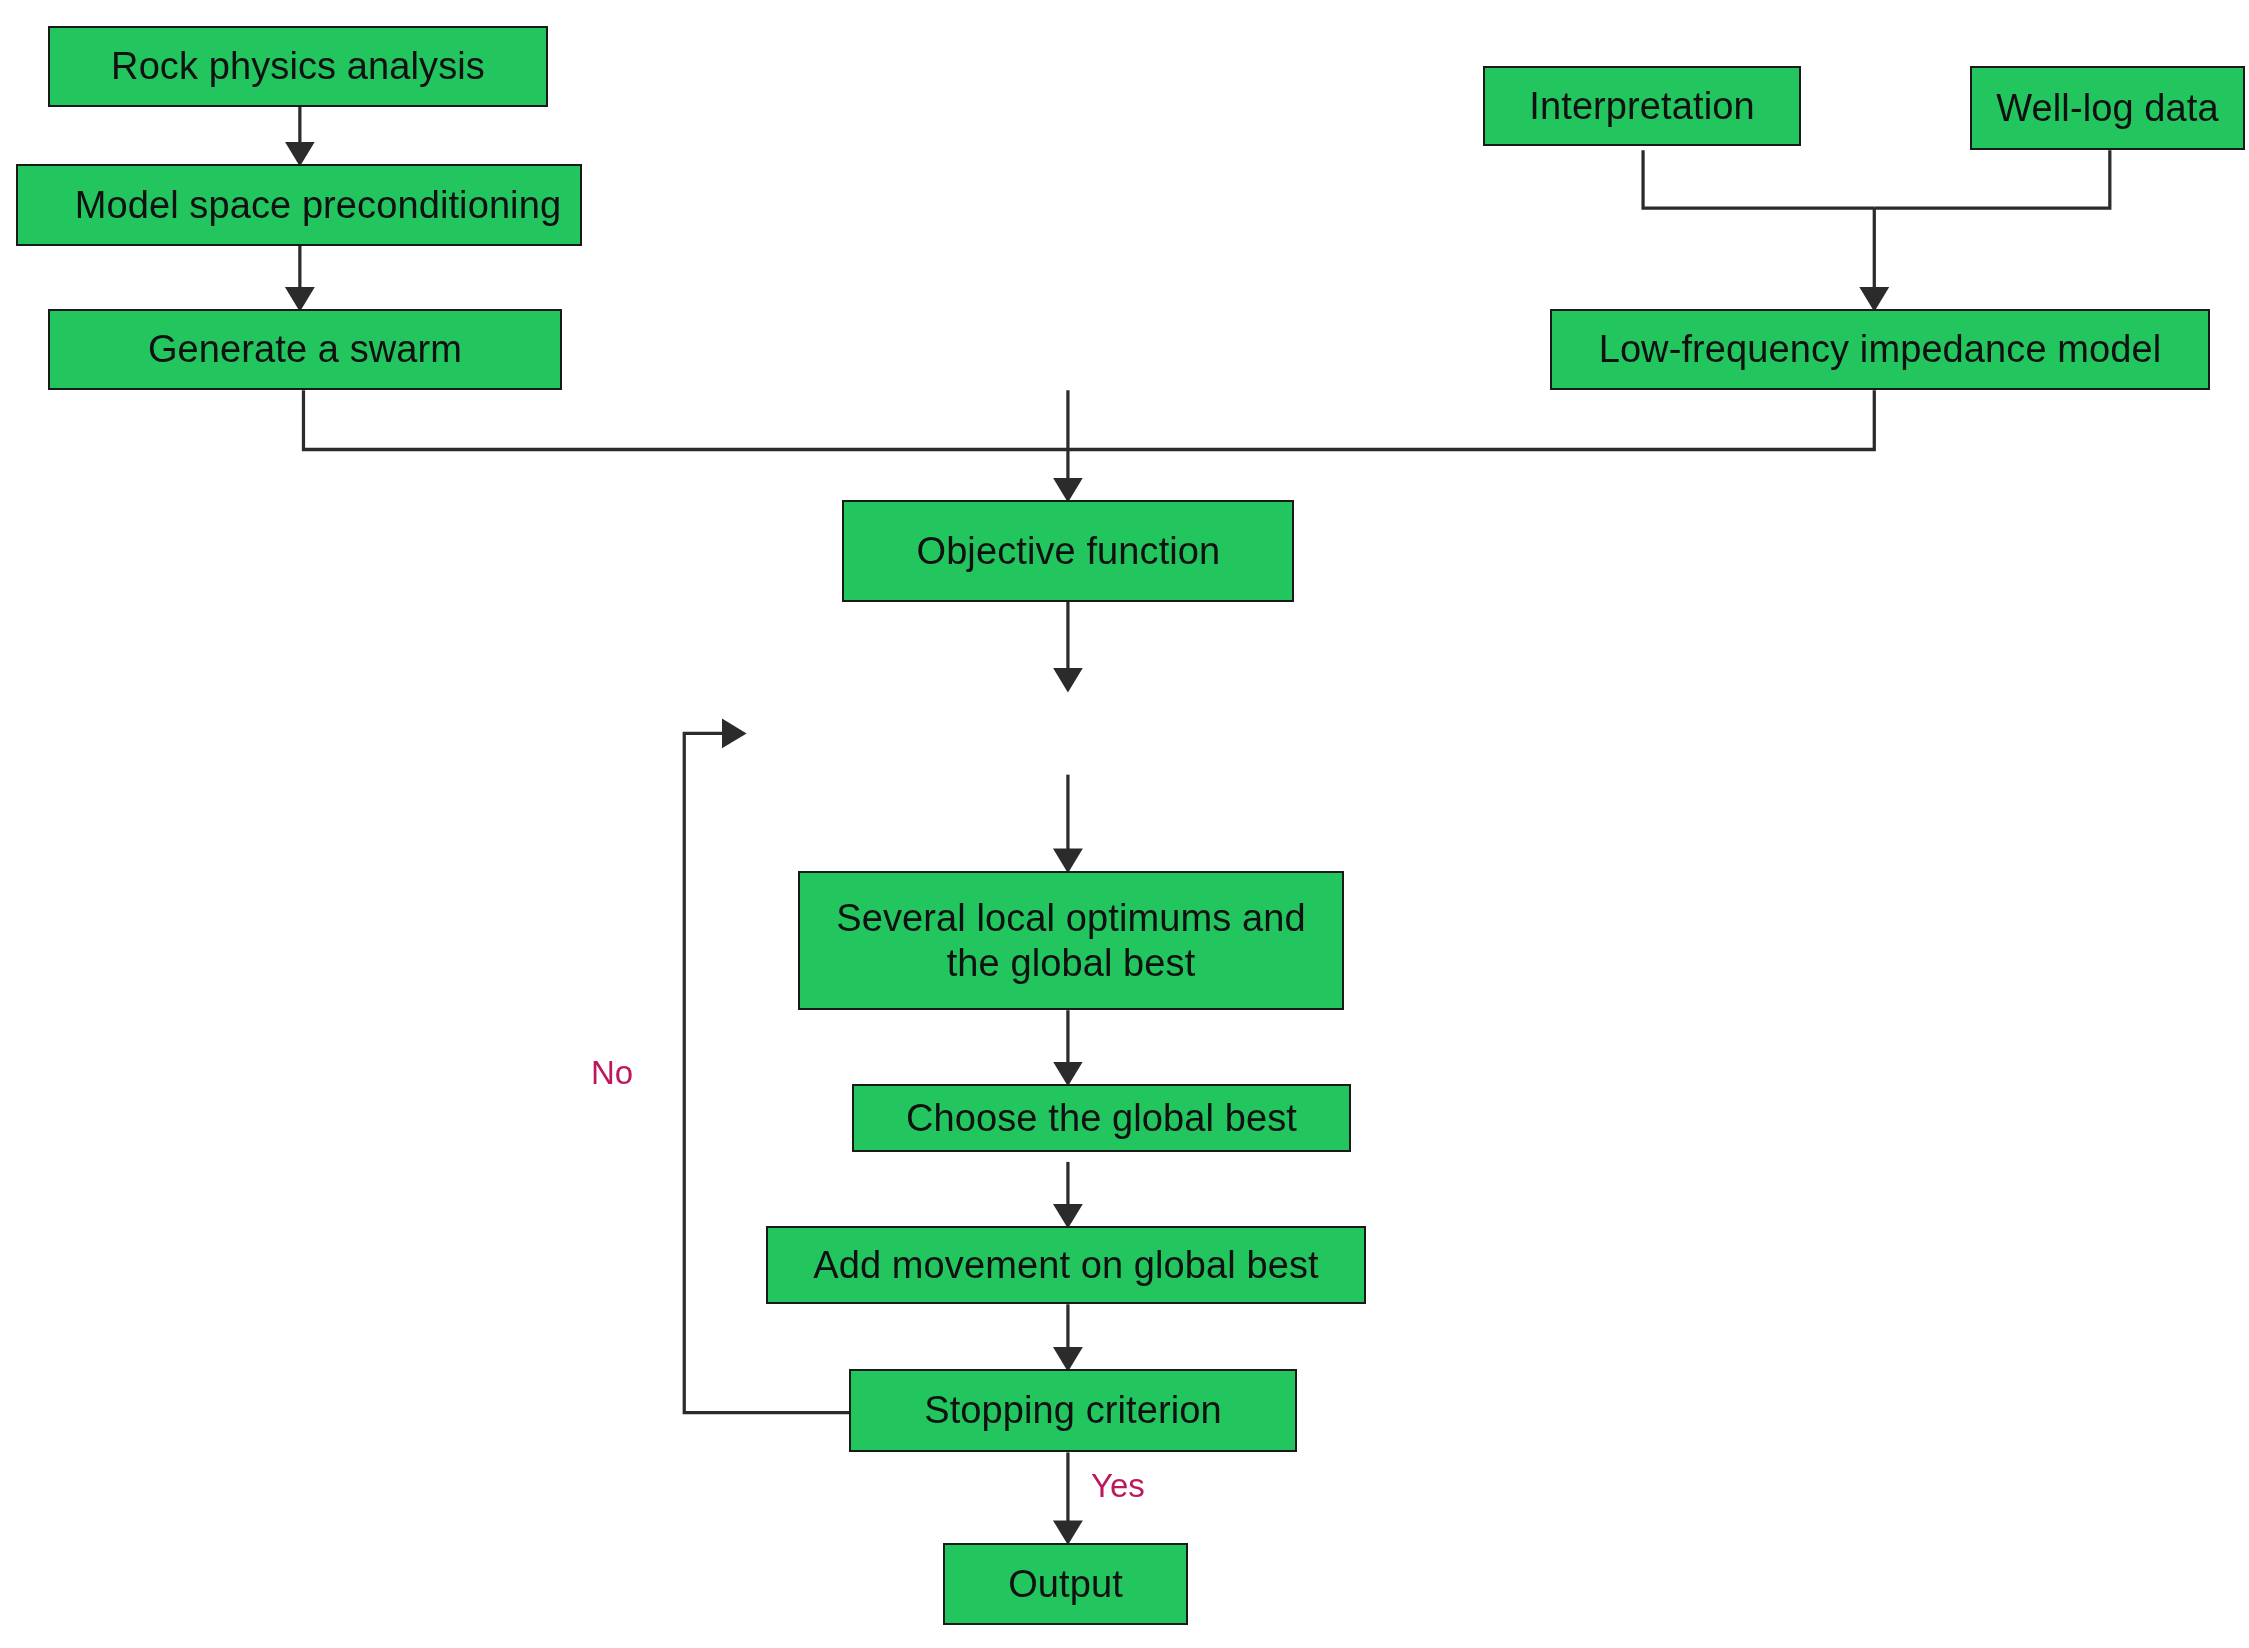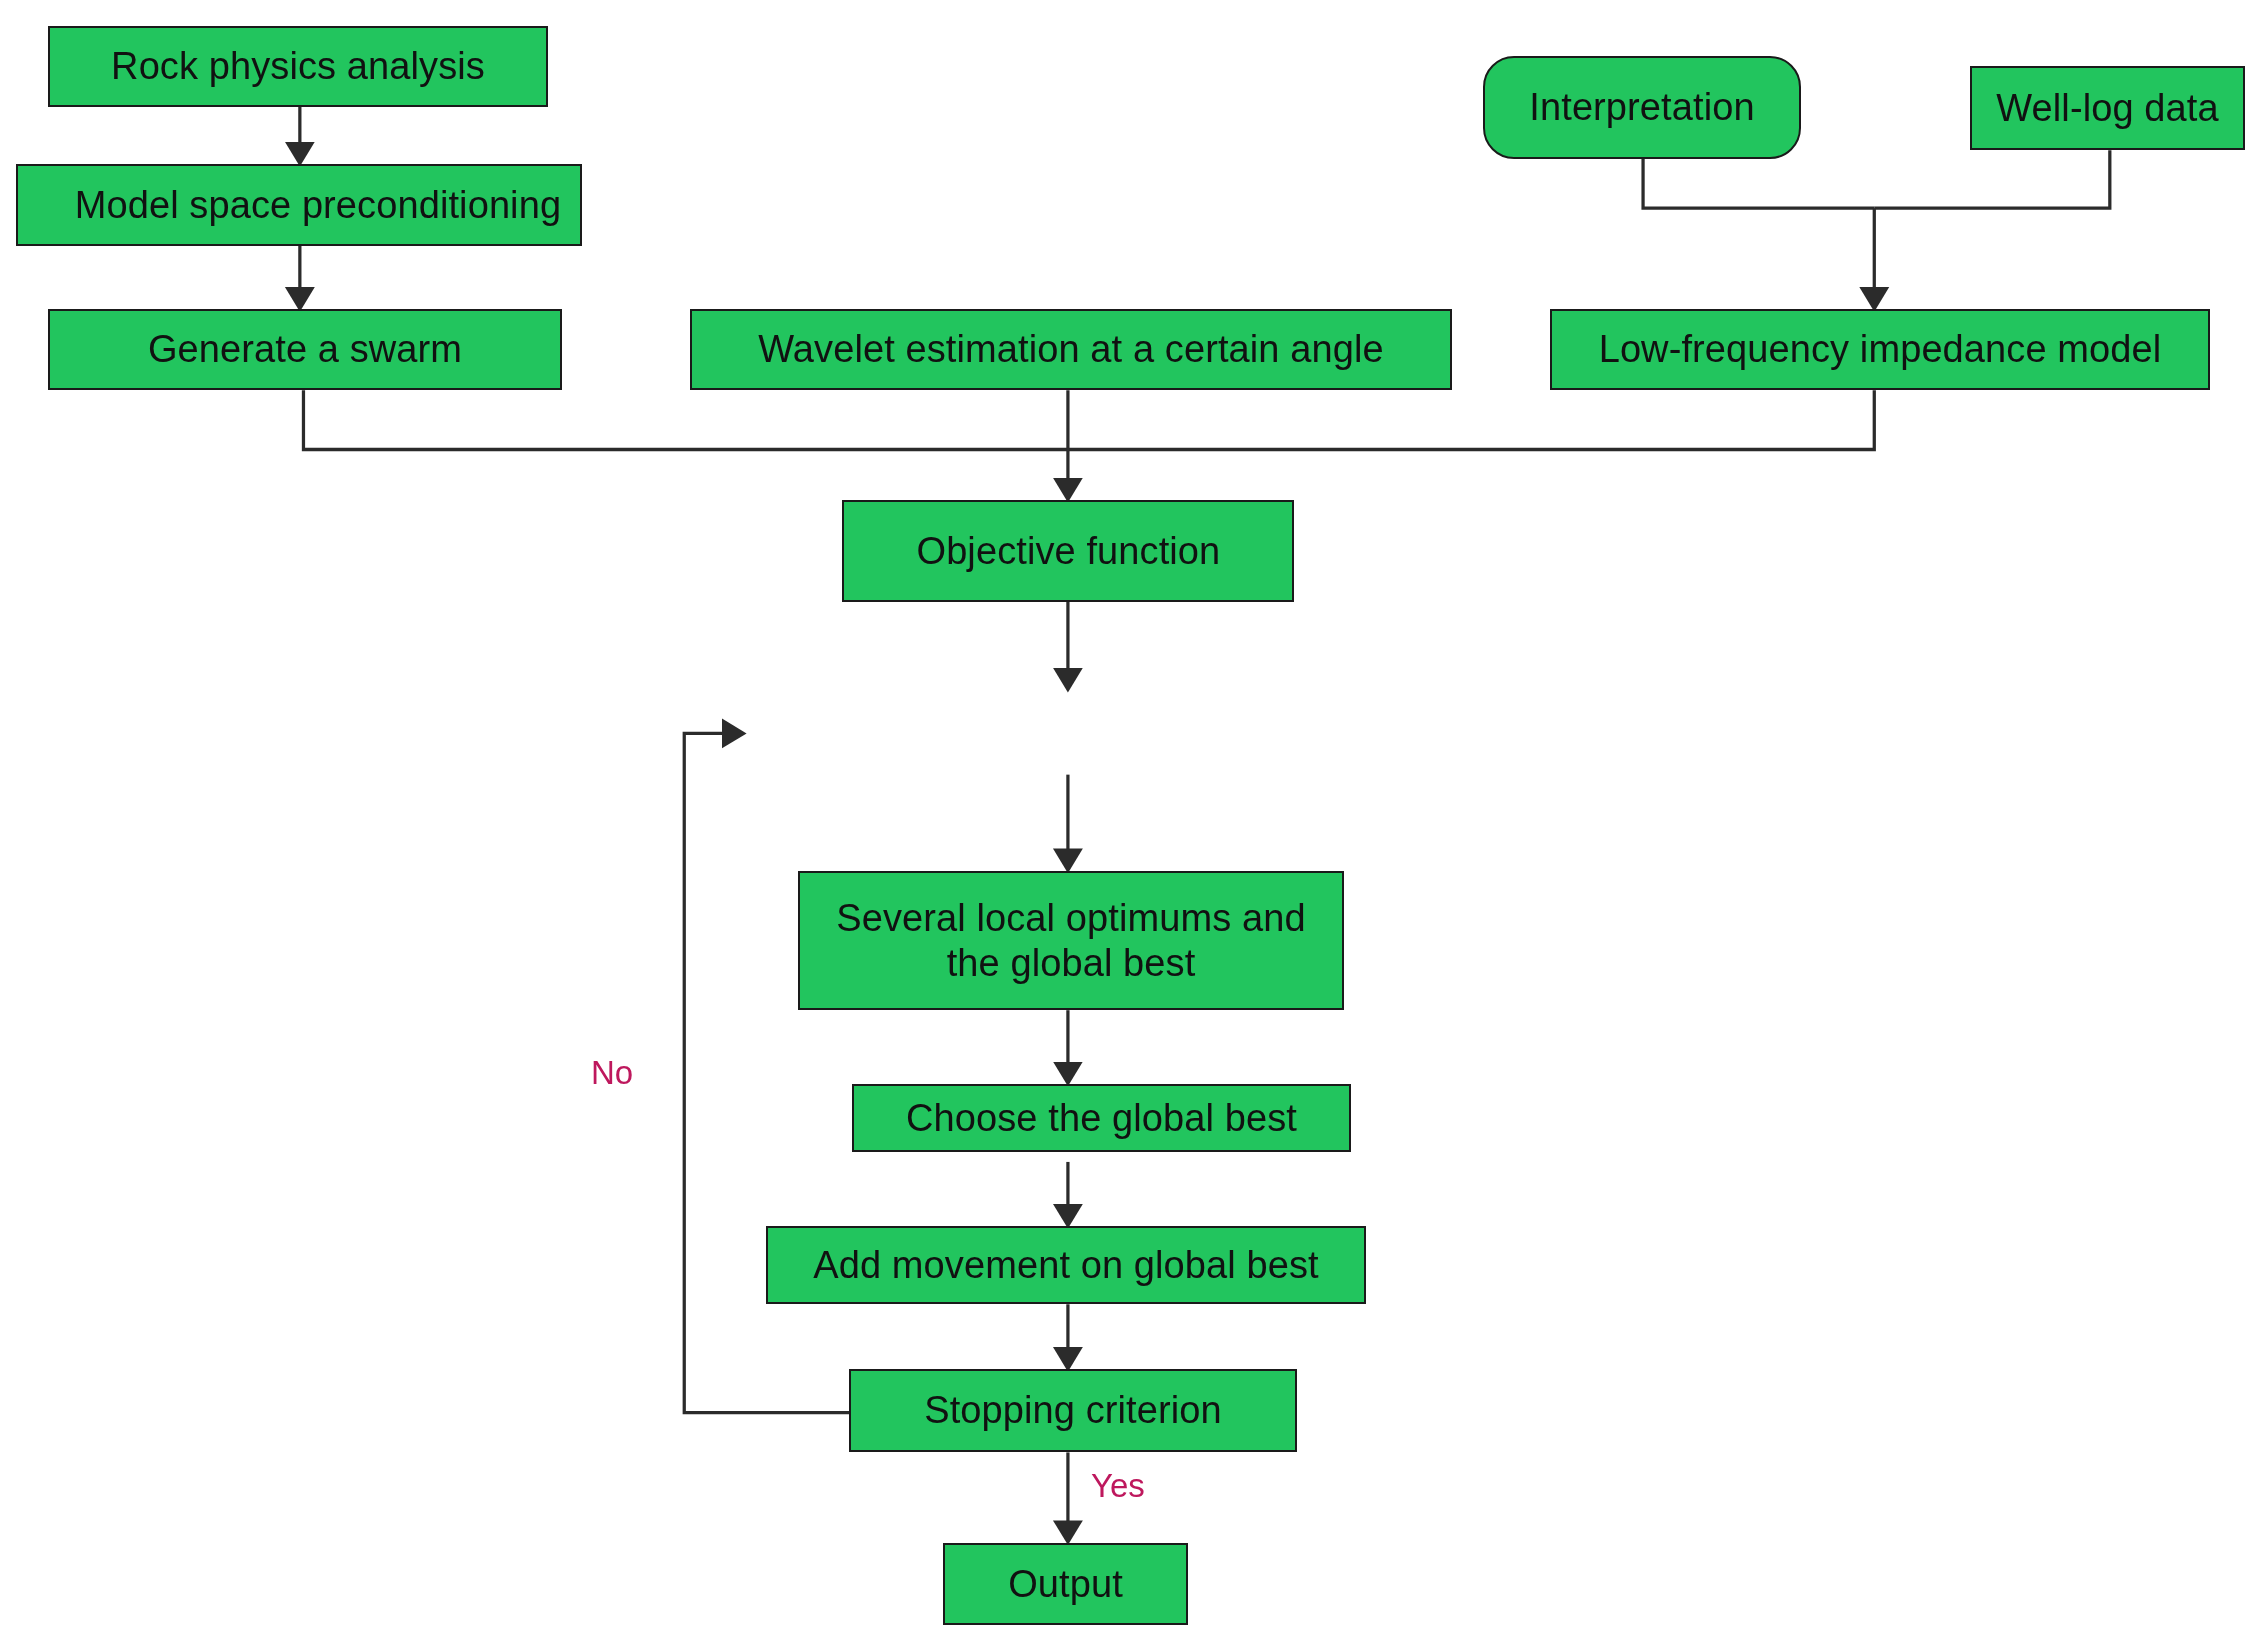--- a/index.html
+++ b/index.html
@@ -107,25 +107,22 @@
   </div>
 
   <div class="node" style="left:16px; top:164px; width:566px; height:82px;padding-left:45px;">
     <span class="label">Model space preconditioning</span>
   </div>
 
   <div class="node" style="left:48px; top:309px; width:514px; height:81px;">
     <span class="label">Generate a swarm</span>
   </div>
 
-  <div class="node" style="left:690px; top:309px; width:762px; height:81px;">
-    <span class="label">Wavelet estimation at a certain angle</span>
-  </div>
 
-  <div class="node" style="left:1483px; top:56px; width:318px; height:103px;border-radius:31px;">
+  <div class="node" style="left:1483px; top:66px; width:318px; height:80px;">
     <span class="label">Interpretation</span>
   </div>
 
   <div class="node" style="left:1970px; top:66px; width:275px; height:84px;">
     <span class="label">Well-log data</span>
   </div>
 
   <div class="node" style="left:1550px; top:309px; width:660px; height:81px;">
     <span class="label">Low-frequency impedance model</span>
   </div>

